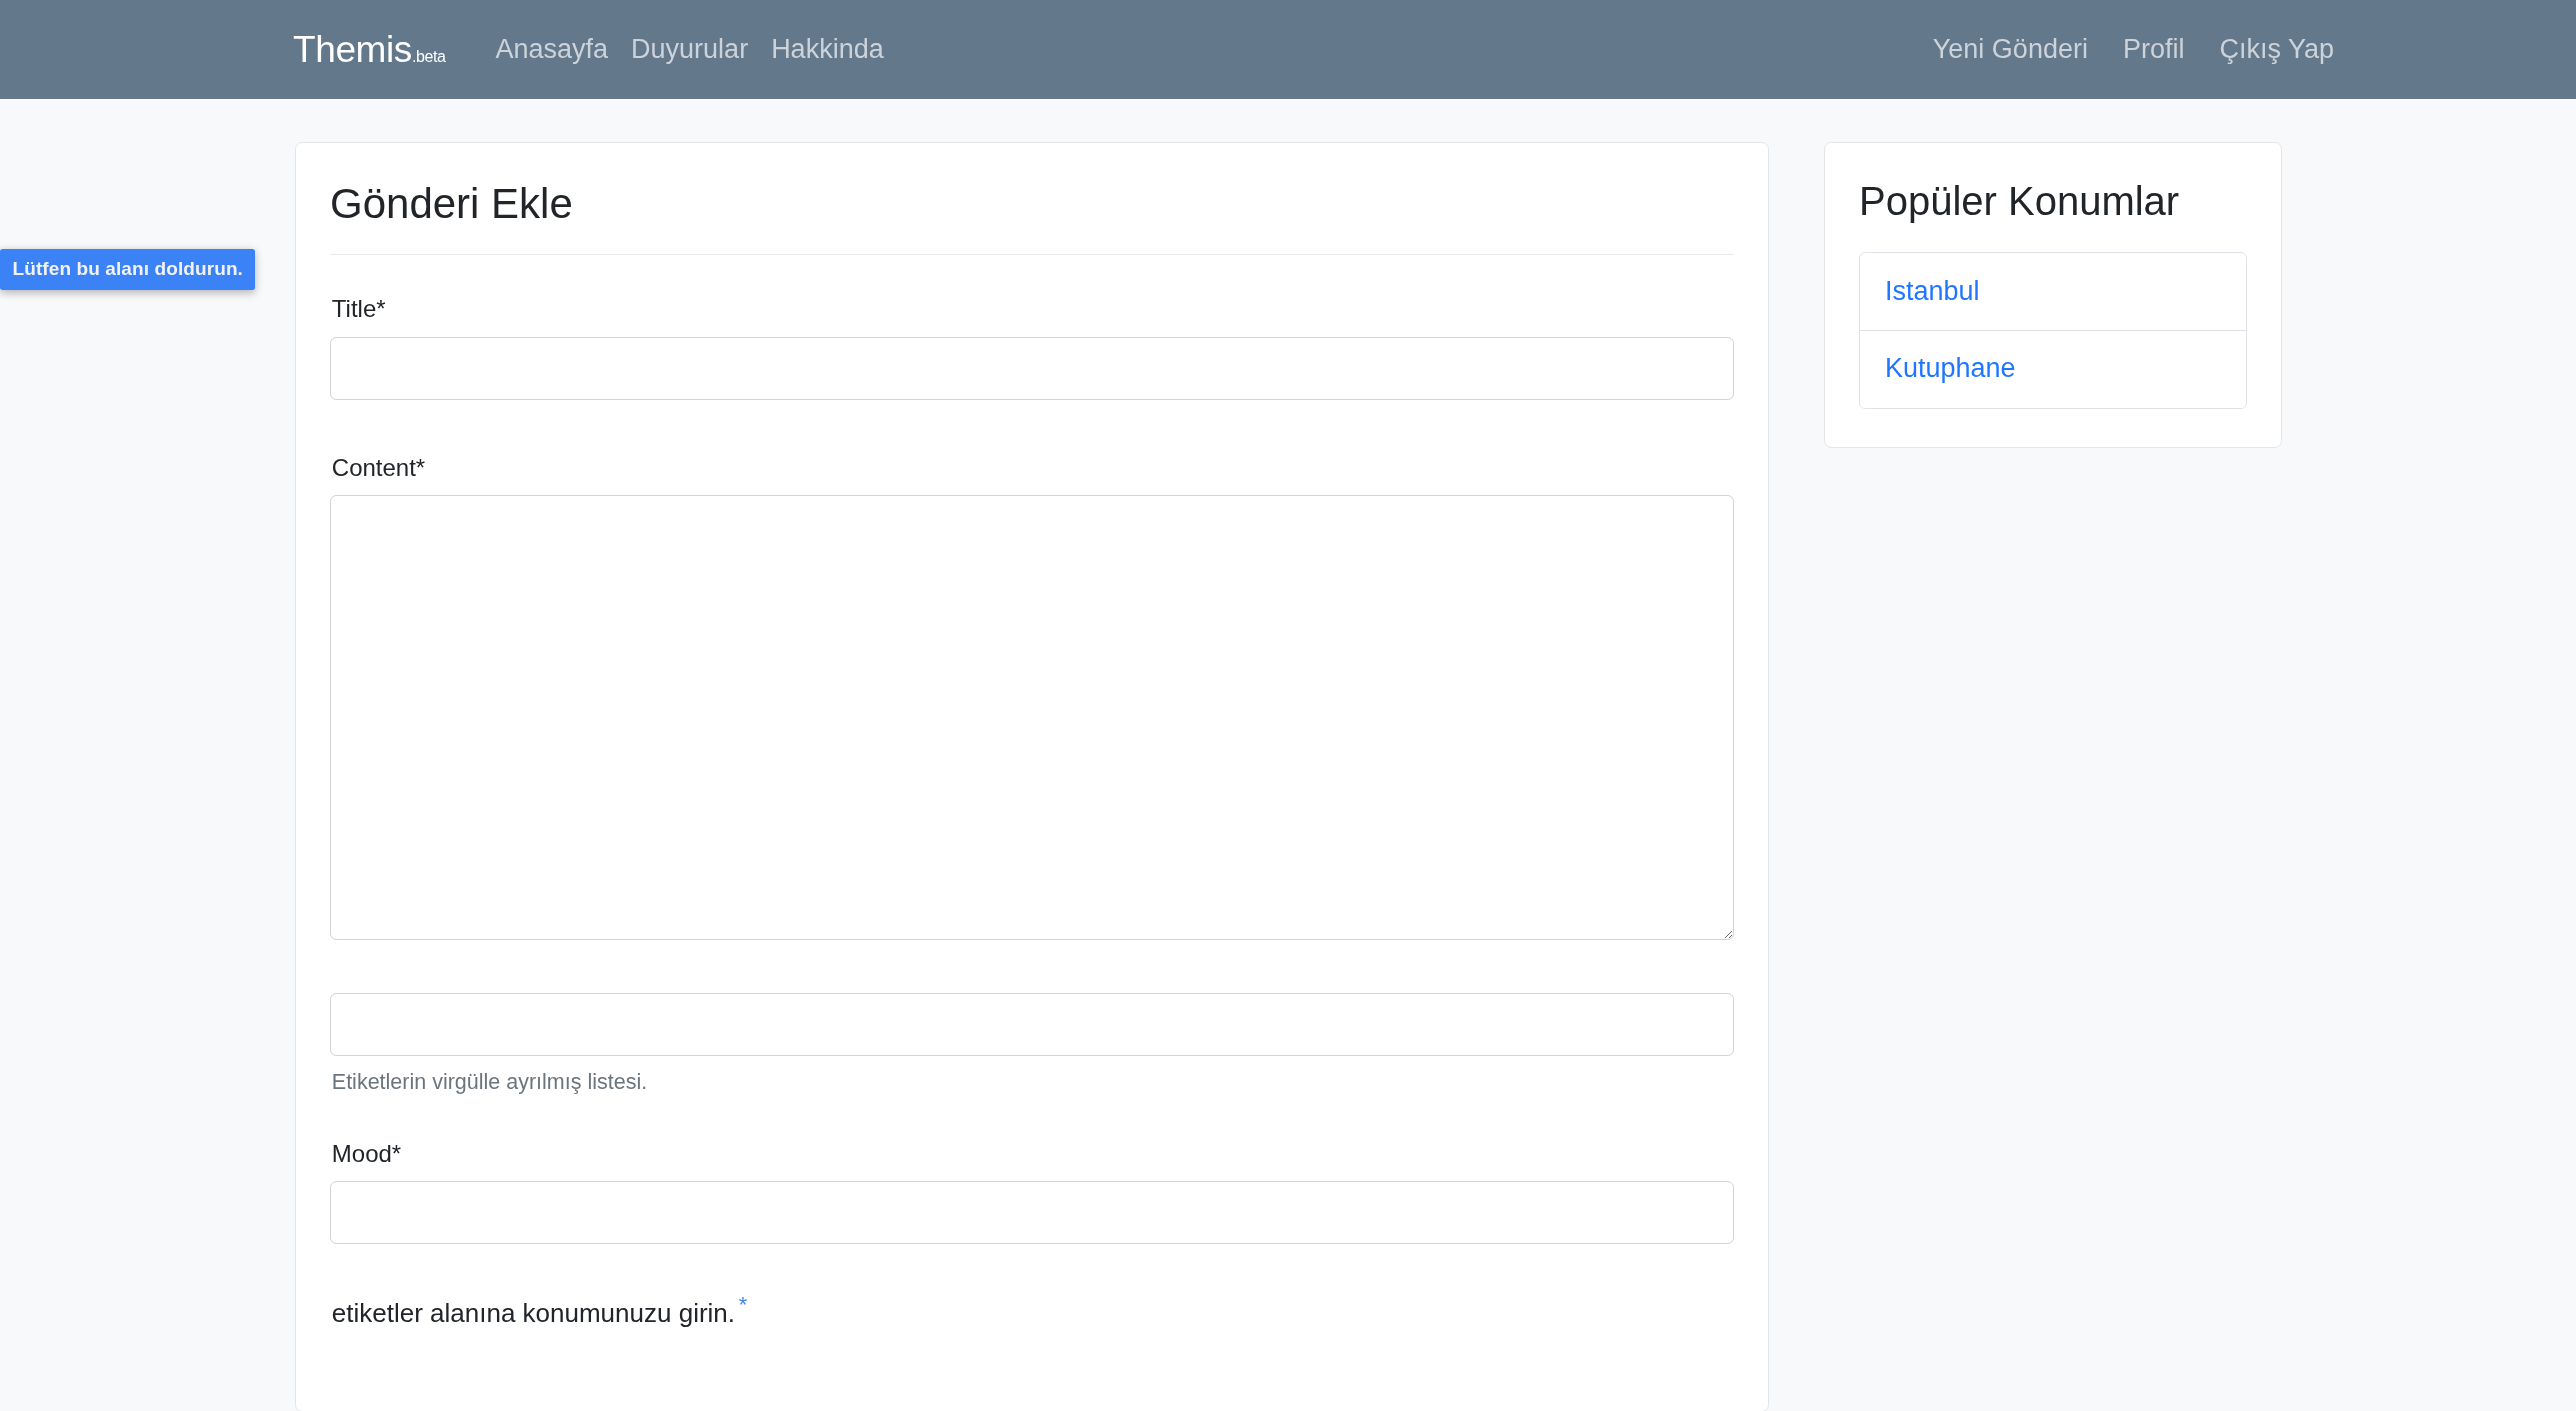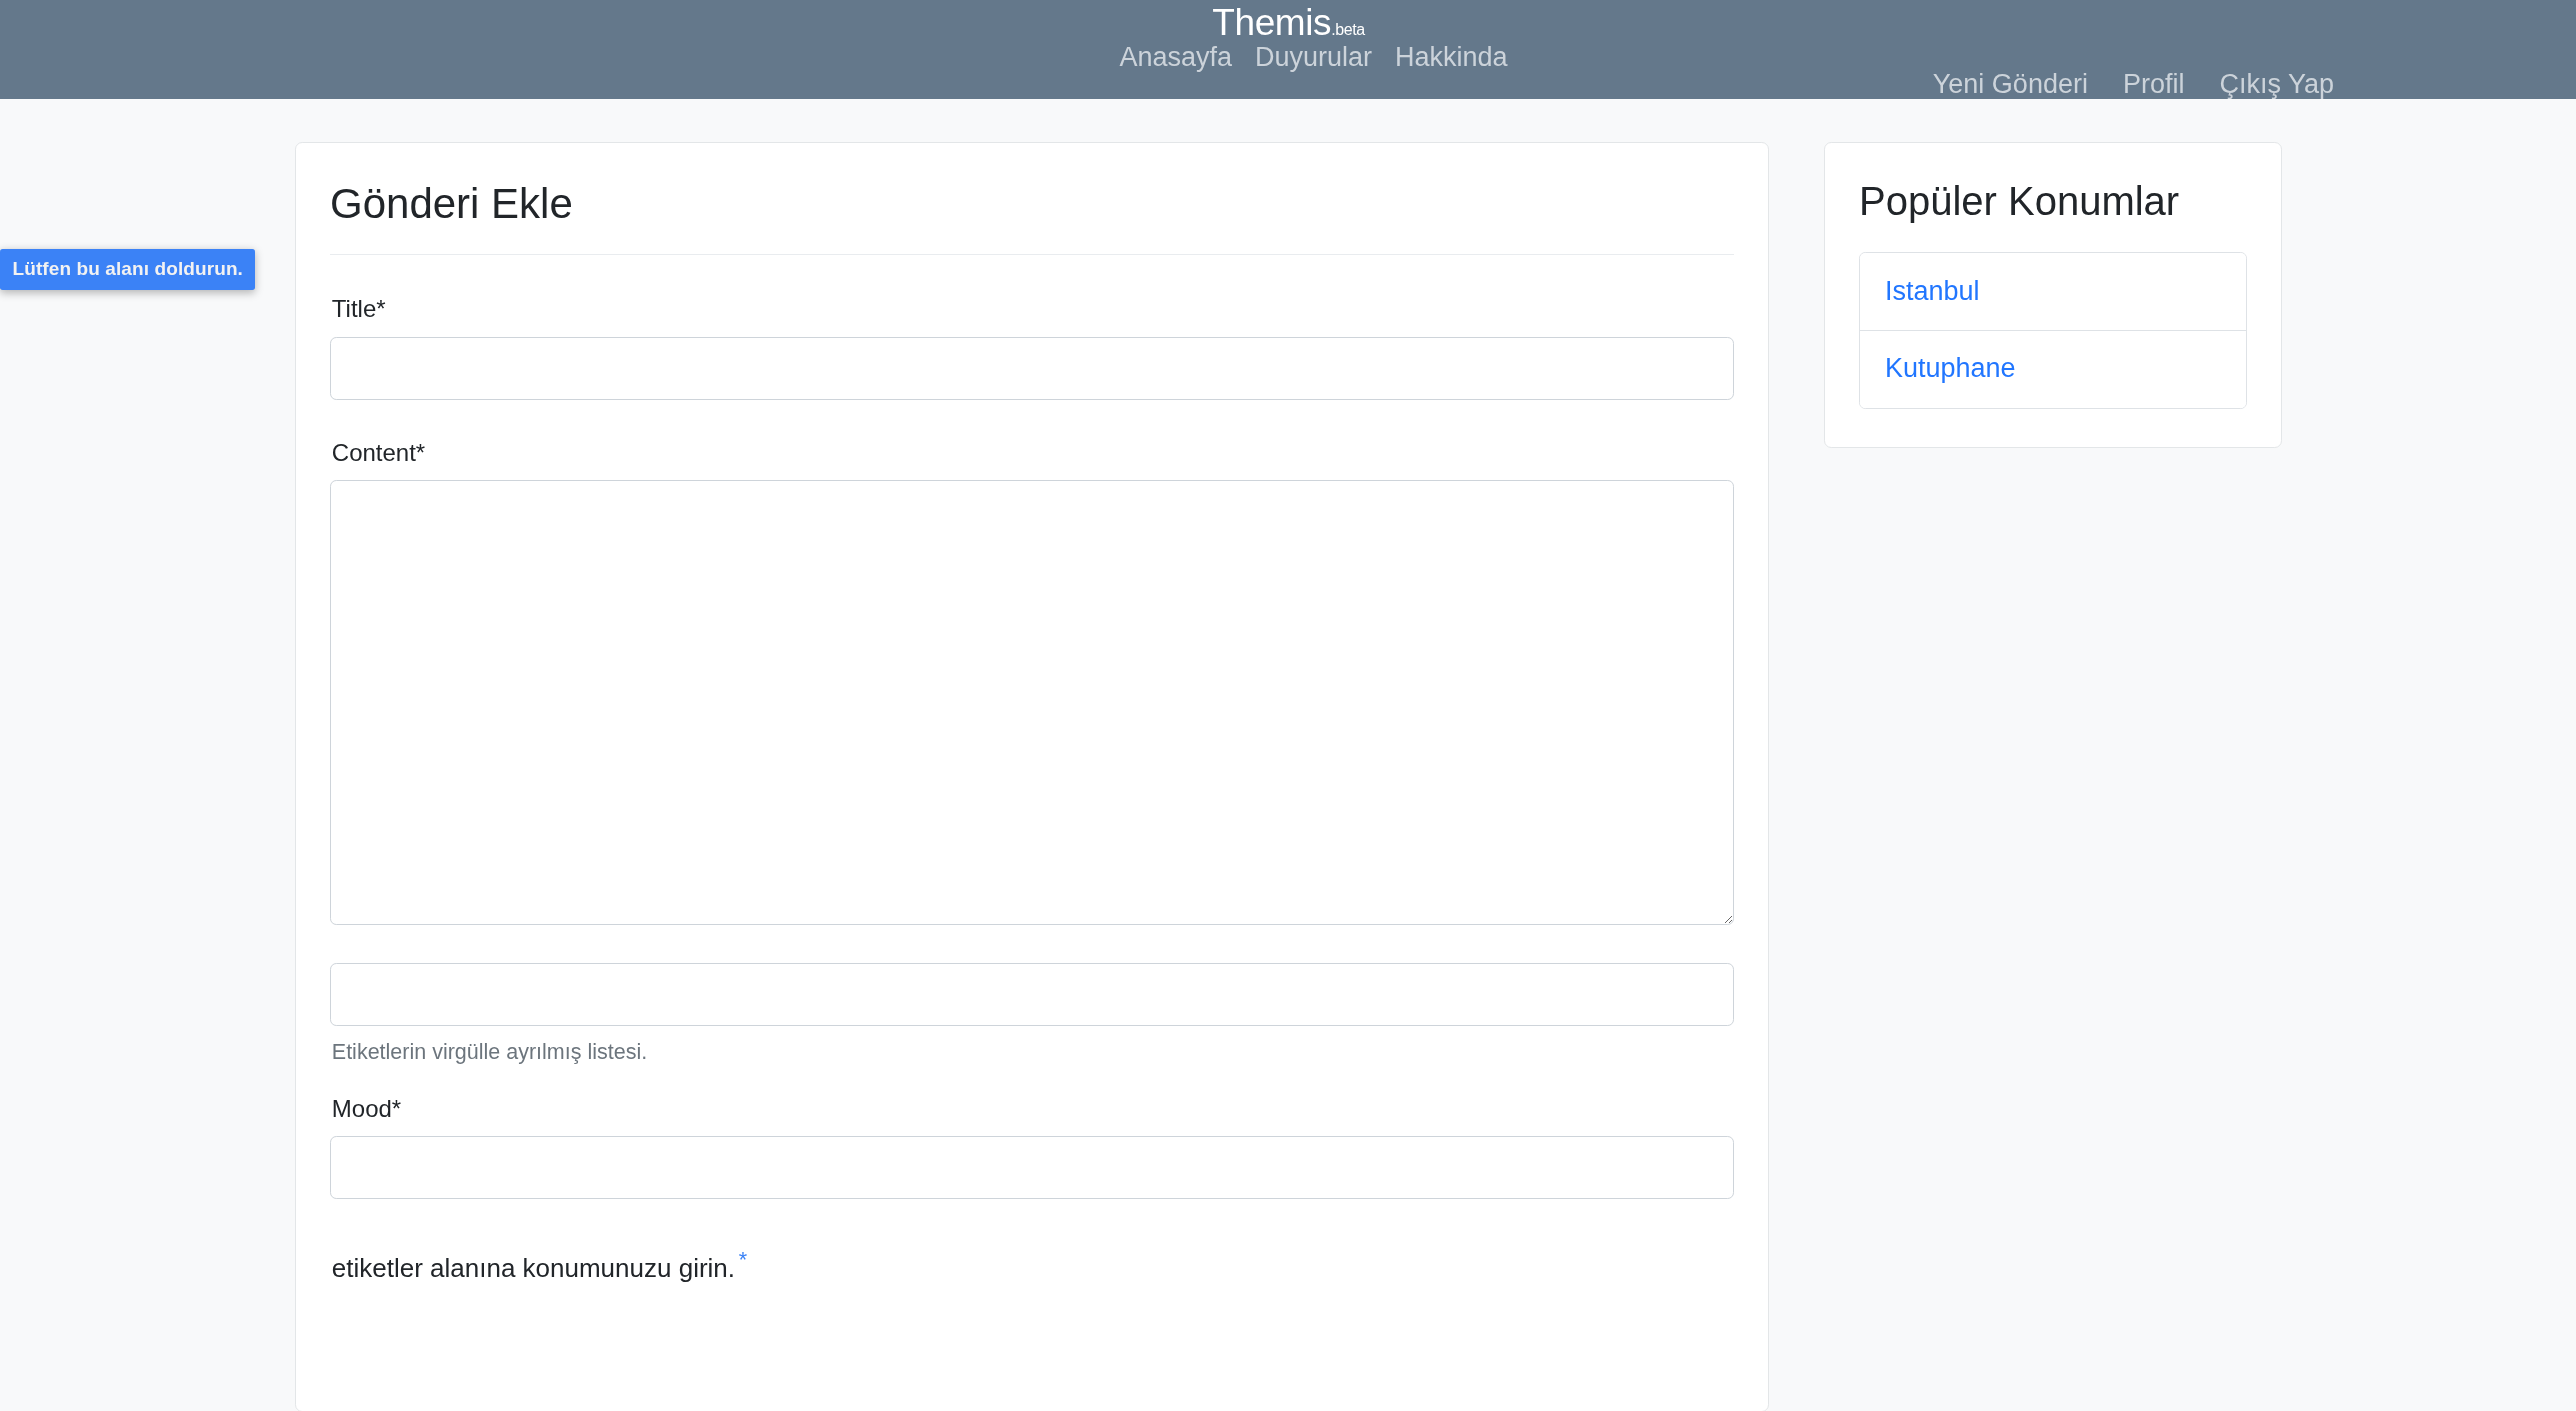--- a/index.html
+++ b/index.html
@@ -27,21 +27,20 @@
     padding: 0 0 0 0;
     position: relative;
     z-index: 5;
   }
   .nav-inner {
     width: 100%;
     display: flex;
     align-items: center;
     padding-left: 293px;
     padding-right: 242px;
-    flex-direction: column;
   }
   .brand {
     color: #ffffff;
     font-size: 37px;
     letter-spacing: -0.4px;
     text-decoration: none;
     white-space: nowrap;
     display: inline-flex;
     align-items: baseline;
     margin-right: 50px;
@@ -101,21 +100,21 @@
     margin: 0;
     padding: 0 0 25px 0;
     line-height: 1.2;
   }
   .card-title-rule {
     height: 0.9px;
     background: #e9ecef;
     margin: 0 0 39px 0;
   }
 
-  .form-group { margin-bottom: 0; }
+  .form-group { margin-bottom: 15px; }
   .field-label {
     display: block;
     font-size: 24px;
     color: #212529;
     margin: 0 0 12.5px 1.8px;
     line-height: 1.25;
   }
   .text-input {
     display: block;
     width: 100%;

